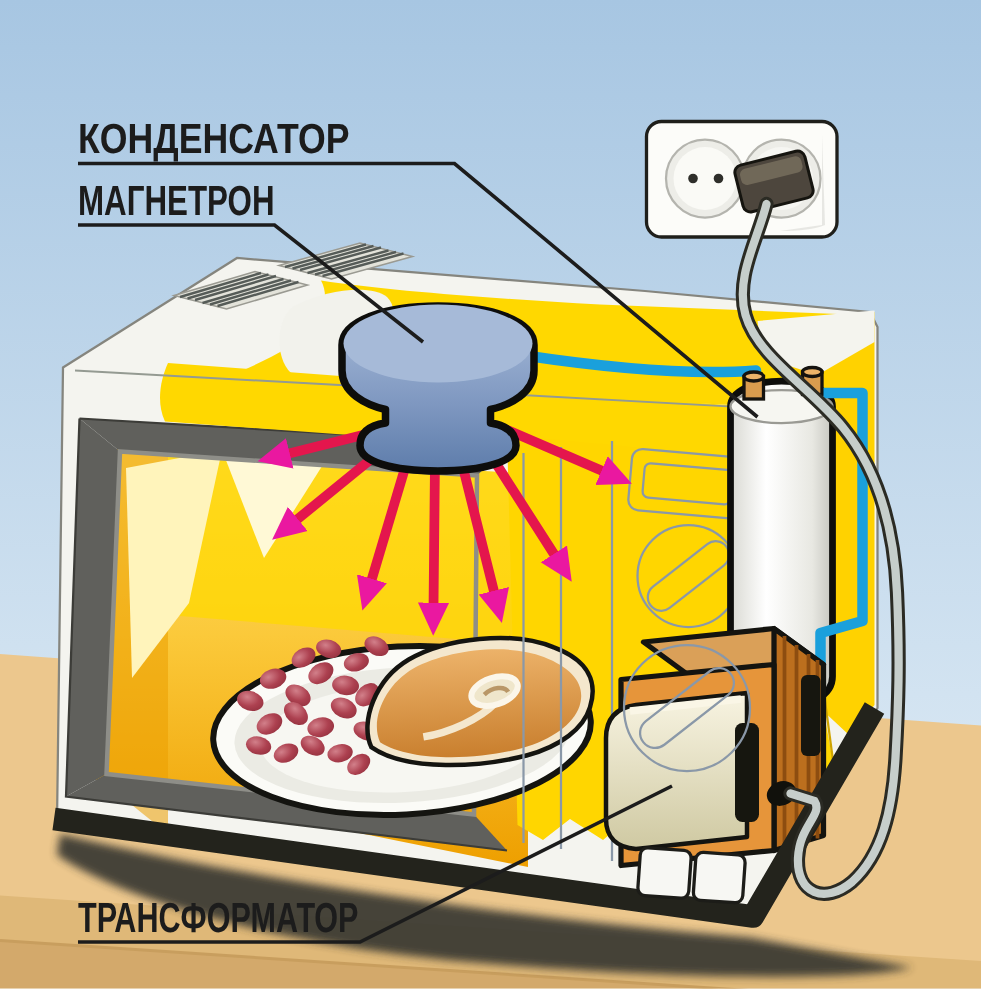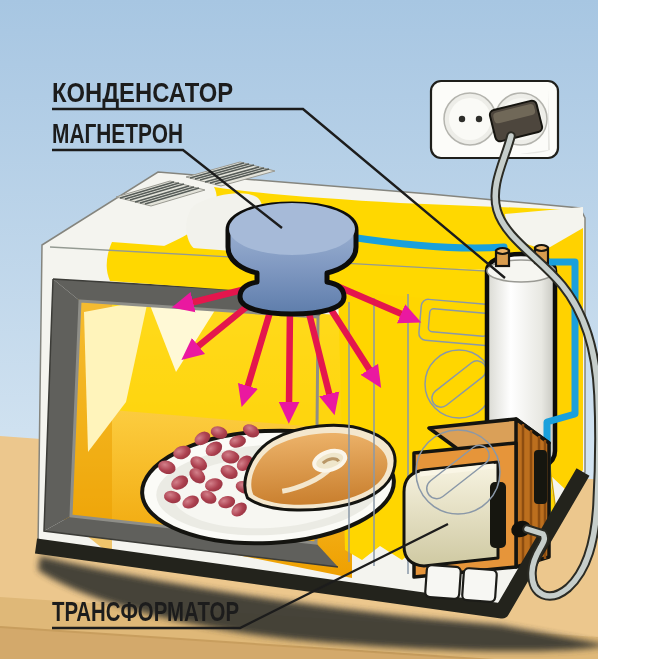--- a/index.html
+++ b/index.html
@@ -1,16 +1,16 @@
 <!DOCTYPE html>
 <html><head>
 <meta charset="utf-8">
 <style>
   html,body{margin:0;padding:0;background:#fff;}
-  .stage{position:relative;width:598px;height:659px;overflow:hidden;font-family:"Liberation Sans",sans-serif;}
+  .stage{position:relative;width:654px;height:659px;overflow:hidden;font-family:"Liberation Sans",sans-serif;}
   svg{display:block;}
   text.lbl{font-family:"Liberation Sans","DejaVu Sans",sans-serif;font-weight:bold;font-size:28px;fill:#1c1c1c;}
 </style>
 </head>
 <body>
 
 <div class="stage">
 <svg viewBox="0 0 659 659" width="659" height="659">
   <defs>
     <linearGradient id="skyGrad" x1="0" y1="0" x2="0" y2="1">

